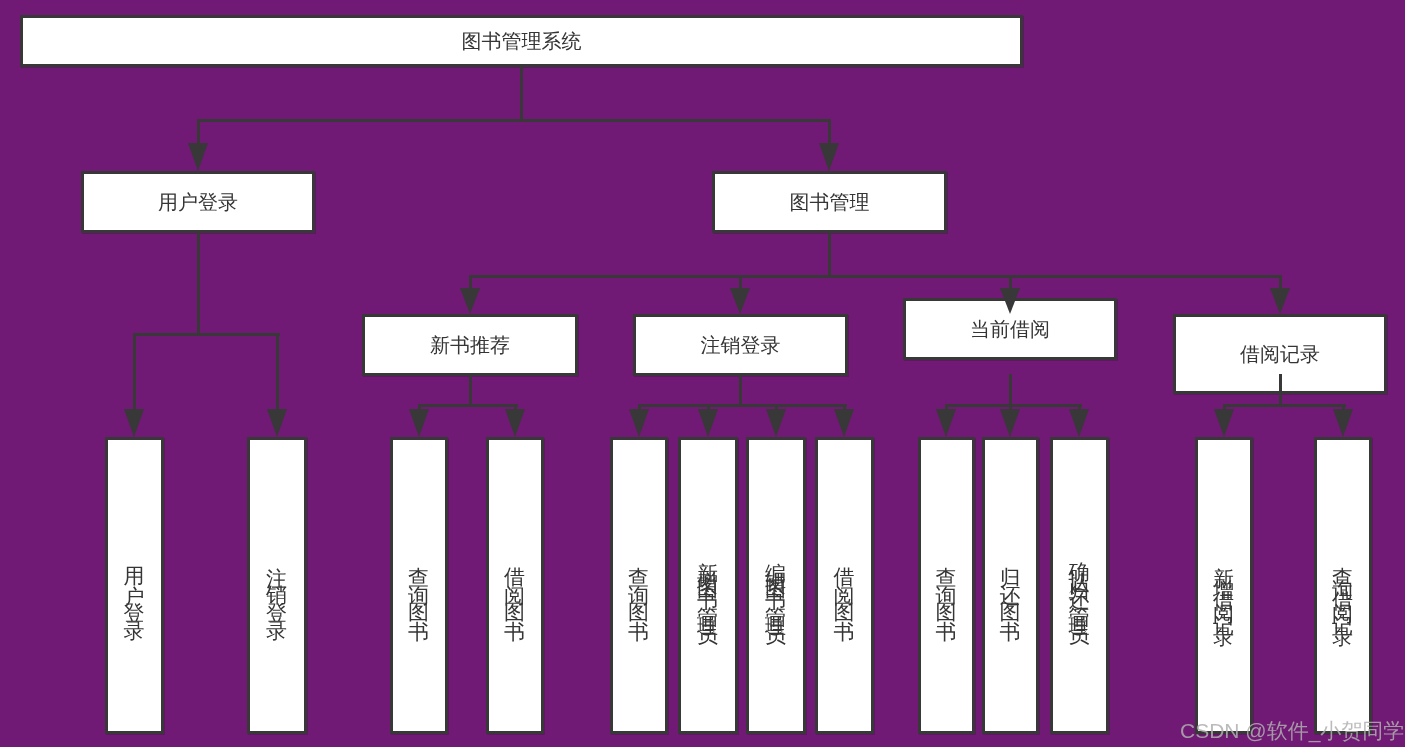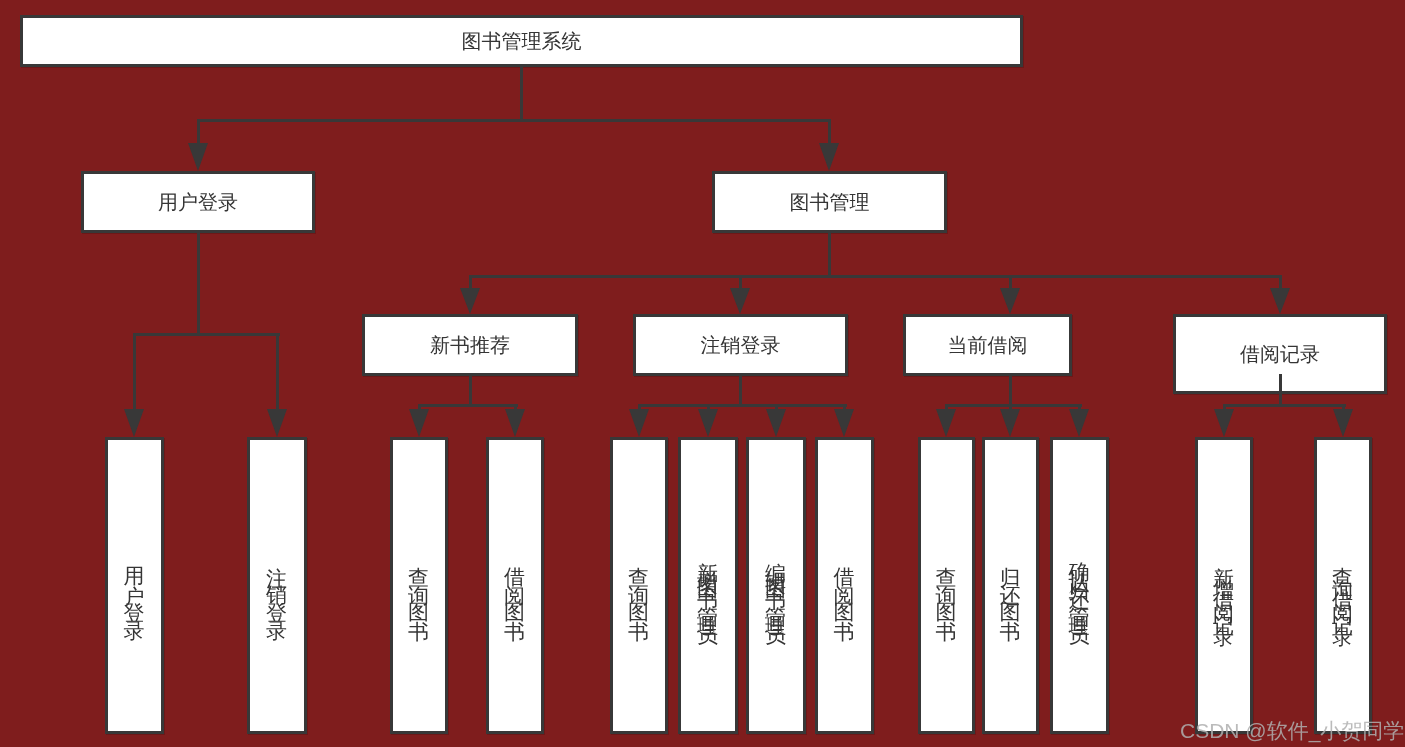--- a/index.html
+++ b/index.html
@@ -1,17 +1,17 @@
 <!DOCTYPE html>
 <html><head>
 <meta charset="utf-8">
 <style>
   html,body { margin:0; padding:0; background:#ffffff; }
   .stage {
-    position:relative; width:1405px; height:747px; background:#7f1d1d;
+    position:relative; width:1405px; height:747px; background:#701a75;
     font-family:"Liberation Sans","DejaVu Sans",sans-serif; overflow:hidden;
   }
   .node {
     position:absolute; box-sizing:border-box;
     border:3px solid #383838; background:#ffffff;
     display:flex; align-items:center; justify-content:center;
     color:#353535; font-size:20px;
     box-shadow:1px 1px 0 rgba(0,0,0,0.15);
   }
   .vnode span {
@@ -51,21 +51,21 @@
   </div>
 
   <div class="node" style="left:712px; top:171px; width:235px; height:62px;">
     <span>图书管理</span>
   </div>
 
   <div class="node" style="left:633px; top:314px; width:215px; height:62px;">
     <span>注销登录</span>
   </div>
 
-  <div class="node" style="left:903px; top:314px; width:169px; height:62px;">
+  <div class="node" style="left:903px; top:298px; width:214px; height:62px;">
     <span>当前借阅</span>
   </div>
 
   <div class="node" style="left:1173px; top:314px; width:214px; height:80px;">
     <span>借阅记录</span>
   </div>
 
   <div class="node vnode" style="left:105px; top:437px; width:59px; height:297px;">
     <span class="sp4">用户登录</span>
   </div>

